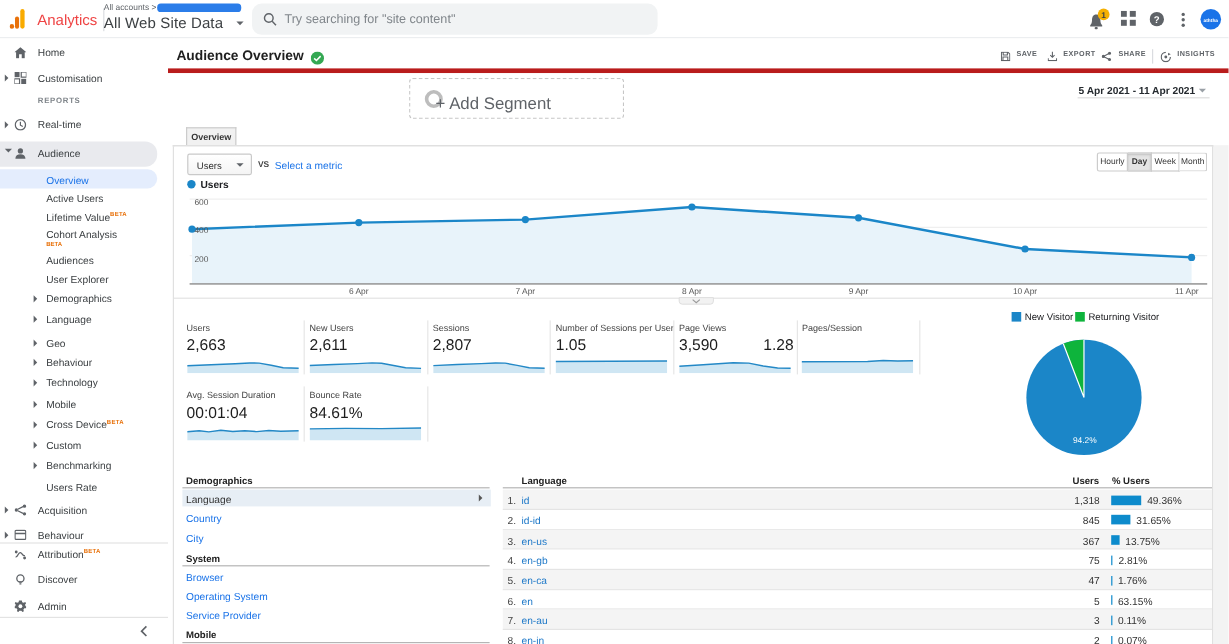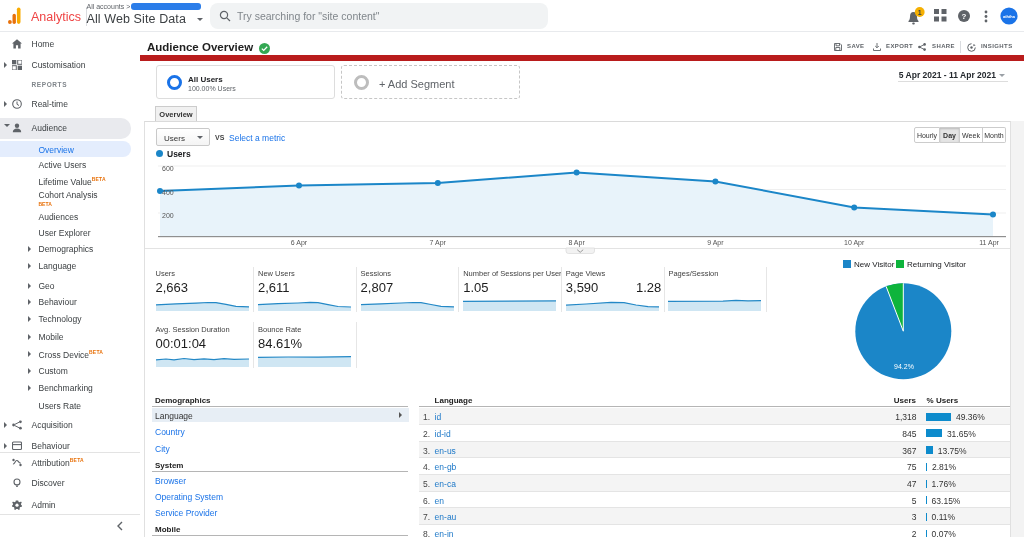--- a/index.html
+++ b/index.html
@@ -22,21 +22,21 @@
 .icn{position:absolute;left:12px;width:10px;height:10px}
 .car{position:absolute;width:0;height:0}
 .car.r{border-left:3.5px solid #5f6368;border-top:3px solid transparent;border-bottom:3px solid transparent}
 .car.d{border-top:3.5px solid #5f6368;border-left:3px solid transparent;border-right:3px solid transparent}
 .beta{font-size:5px;color:#e8710a;font-weight:bold;vertical-align:super;letter-spacing:.2px}
 #row-aud{position:absolute;left:0;top:85.5px;width:131px;height:21px;background:#e9eaee;border-radius:0 10px 10px 0}
 #row-ovr{position:absolute;left:0;top:108.5px;width:131px;height:16px;background:#e4edfd;border-radius:0 8px 8px 0}
 #row-ovr span{position:absolute;left:38.5px;top:4px;font-size:8.5px;color:#1a73e8}
 .sdiv{position:absolute;left:0;width:140px;height:1px;background:#e3e3e3}
 
-#hdr{position:absolute;left:140px;top:32px;width:884px;height:29px;background:#fff;border-bottom:6px solid #b91c1c}
+#hdr{position:absolute;left:140px;top:32px;width:884px;height:29px;background:#fff;border-bottom:4px solid #b91c1c}
 #hdr .title{position:absolute;left:7px;top:9px;font-size:11.5px;font-weight:bold;color:#1f1f1f}
 .hbtn{position:absolute;top:10.5px;font-size:6px;font-weight:bold;color:#5f6368;letter-spacing:.4px}
 
 #seg{position:absolute;left:140px;top:61px;width:884px;height:44px;background:#fff}
 .segcard{position:absolute;top:4px;width:179px;height:34px;background:#fff;border:1px solid #ddd;border-radius:3px}
 .donut{position:absolute;top:9px;width:15px;height:15px;border-radius:50%}
 #date{position:absolute;right:28px;top:9px;font-size:8.5px;color:#24292e;font-weight:bold}
 #dateline{position:absolute;right:16px;top:19.5px;width:110px;height:1px;background:#ddd}
 
 #tabrow{position:absolute;left:140px;top:105px;width:884px;height:16px}
@@ -245,28 +245,23 @@
   <svg class="abs" style="left:827px;top:10.5px" width="9" height="9" viewBox="0 0 9 9">
         <path d="M4.5 0.7 A3.8 3.8 0 1 0 8.3 4.5" fill="none" stroke="#5f6368" stroke-width="1"></path>
         <circle cx="4.5" cy="4.5" r="1.2" fill="#5f6368"></circle>
         <path d="M6.5 0.9 L8.6 2.2 L6.3 3.2 Z" fill="#5f6368"></path>
       </svg>
   <div class="hbtn" style="left:841px">INSIGHTS</div>
 
 </div>
 
 <div id="seg">
-  <div class="segcard" style="left:16px">
-    <div class="donut" style="left:10px;border:3.5px solid #1a73e8"></div>
-    <div class="abs" style="left:31px;top:9px;font-size:8px;font-weight:bold;color:#202124">All Users</div>
-    <div class="abs" style="left:31px;top:19px;font-size:7px;color:#5f6368">100.00% Users</div>
-  </div>
   <div class="segcard" style="left:201px;border:1px dashed #c6c6c6">
     <div class="donut" style="left:11.5px;border:3.5px solid #bdbdbd"></div>
-    <div class="abs" style="left:37px;top:12px;font-size:11px;color:#5f6368">+ Add Segment</div>
+    <div class="abs" style="left:21px;top:12px;font-size:14px;color:#5f6368">+ Add Segment</div>
   </div>
   <div id="date">5 Apr 2021 - 11 Apr 2021</div>
   <div class="car d" style="position:absolute;right:19px;top:12.5px;border-top-color:#9aa0a6"></div>
   <div id="dateline"></div>
 </div>
 
 <div id="tabrow">
       <div id="tab">Overview</div>
     </div>
 <div id="rightbg"></div>

